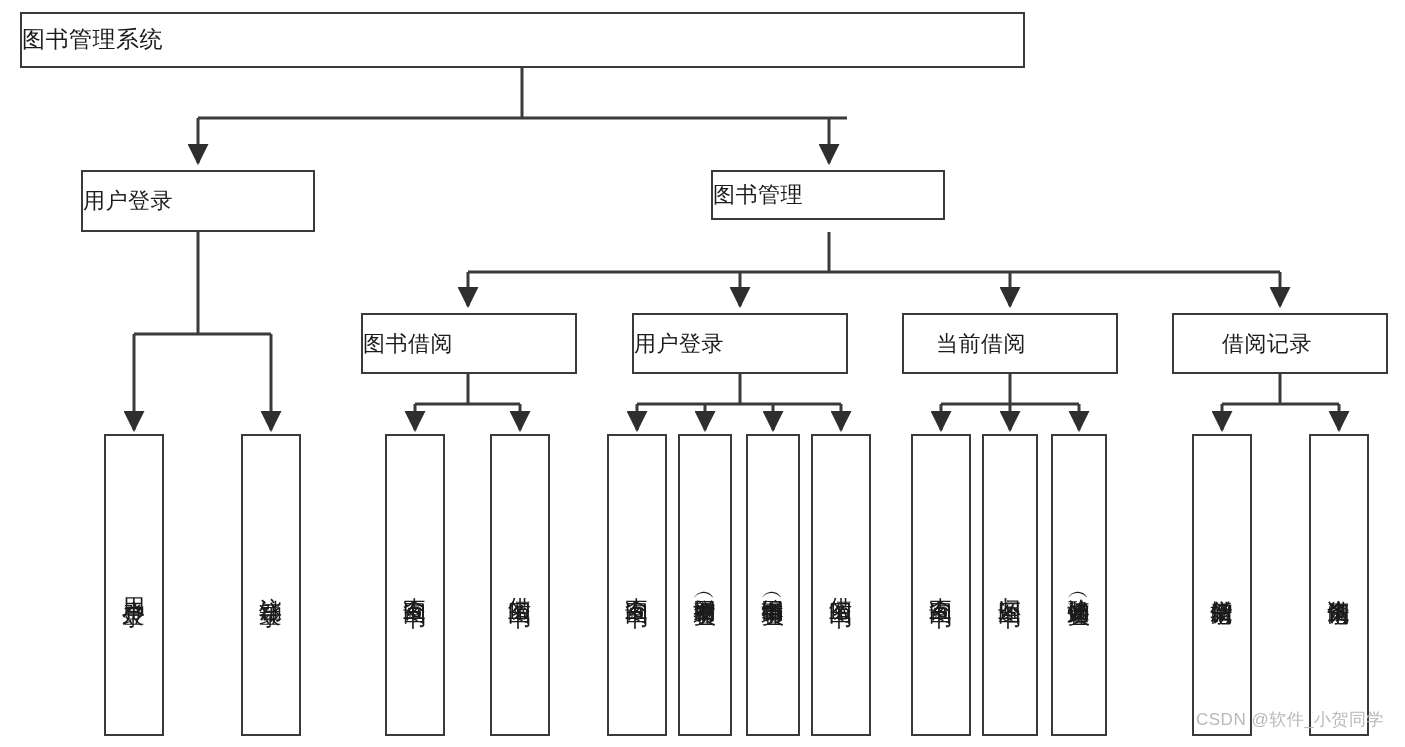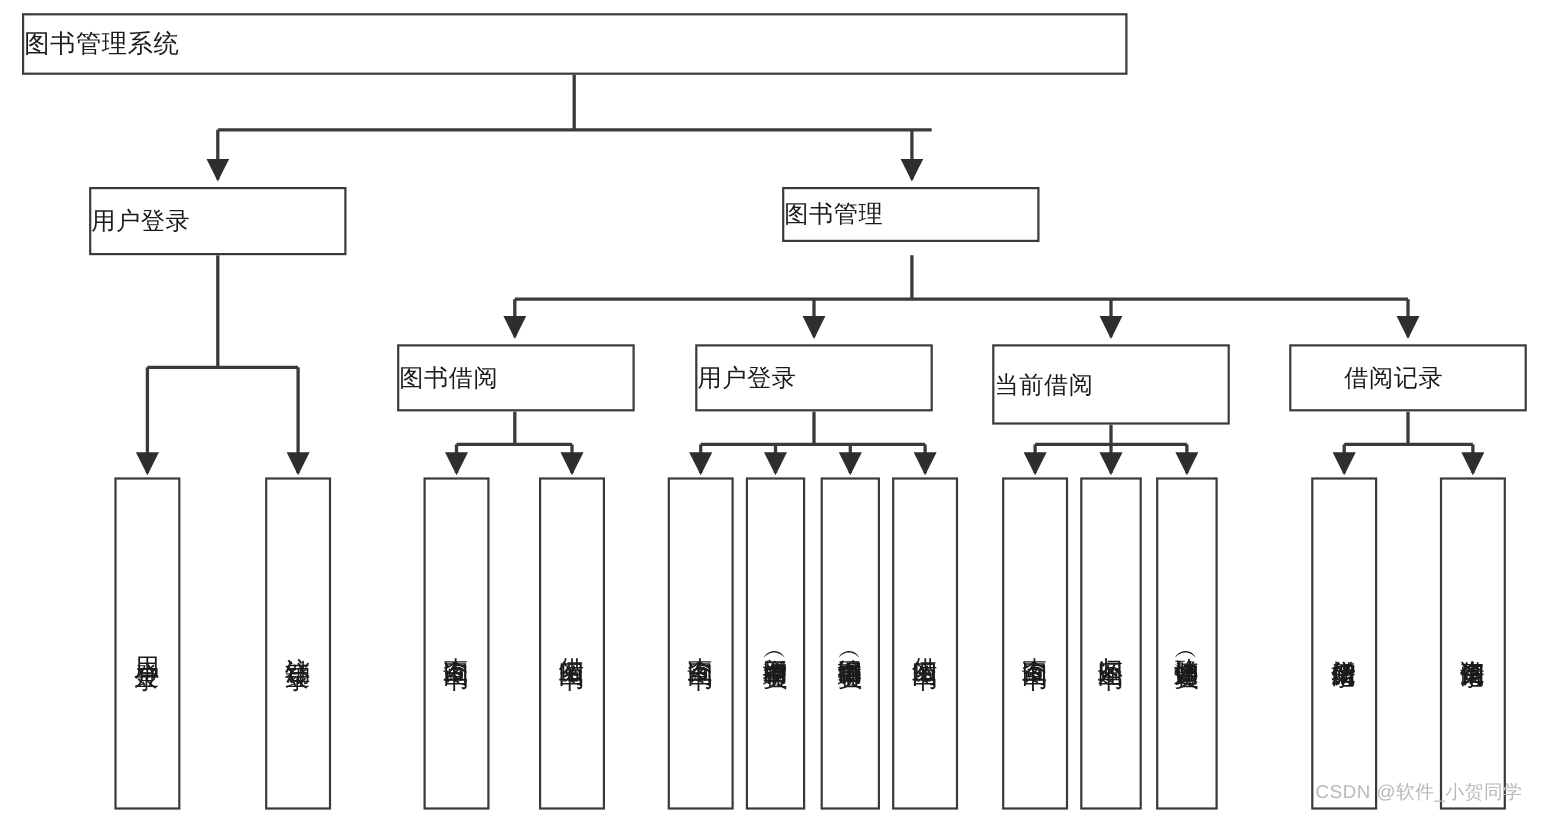--- a/index.html
+++ b/index.html
@@ -140,21 +140,21 @@
   <div class="node horizontal" style="left:711px; top:170px; width:234px; height:50px;">
     <span class="label">图书管理</span>
   </div>
 
   <div class="node horizontal" style="left:361px; top:313px; width:216px; height:61px;">
     <span class="label">图书借阅</span>
   </div>
   <div class="node horizontal" style="left:632px; top:313px; width:216px; height:61px;">
     <span class="label">用户登录</span>
   </div>
-  <div class="node horizontal" style="left:902px; top:313px; width:216px; height:73px;">
+  <div class="node horizontal" style="left:902px; top:313px; width:216px; height:61px;padding-left:32px;">
     <span class="label">当前借阅</span>
   </div>
   <div class="node horizontal" style="left:1172px; top:313px; width:216px; height:61px;padding-left:48px;">
     <span class="label">借阅记录</span>
   </div>
 
   <div class="node vertical" style="left:104px; top:434px; width:60px; height:302px;">
     <span class="label">用户登录</span>
   </div>
   <div class="node vertical" style="left:241px; top:434px; width:60px; height:302px;">

